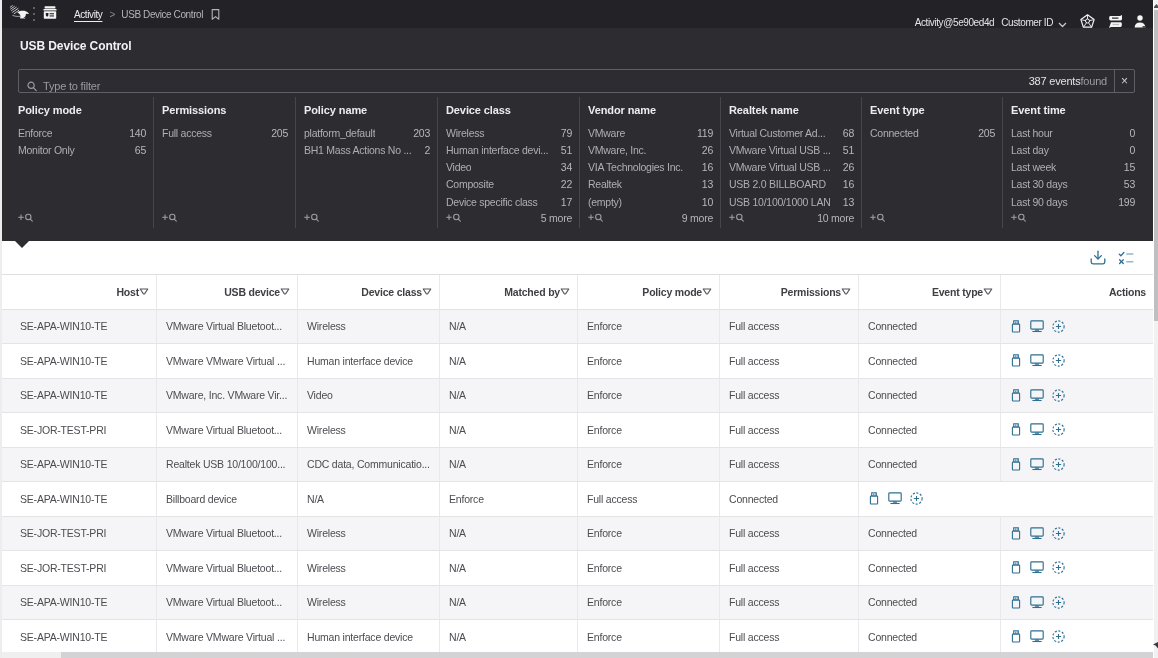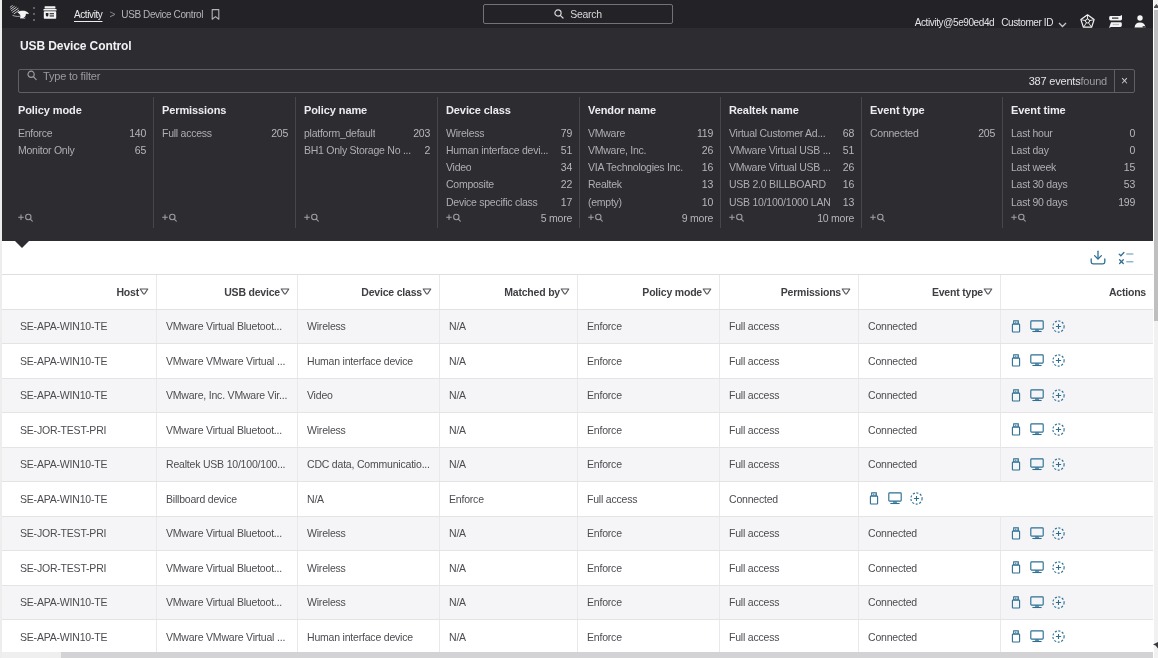--- a/index.html
+++ b/index.html
@@ -27,21 +27,21 @@
   #topright .chev { margin-left:5px; display:flex; }
   #topright .ticon { display:flex; }
   #icon-pentagon { margin-left:13px; }
   #icon-chat { margin-left:14px; }
   #icon-user { margin-left:11px; }
 
   
   #panel { position:absolute; left:2px; top:28px; width:1151px; height:213px; background:#2c2c31; z-index:10; }
   #page-title { position:absolute; left:18px; top:11px; font-size:12px; font-weight:bold; color:#f2f2f4; letter-spacing:-0.1px; }
   #filterbar { position:absolute; left:16px; top:40.5px; width:1117px; height:24px; border:1px solid #5f5f68; border-radius:2px; display:flex; align-items:stretch; }
-  #filterbar .fb-left { flex:1; display:flex; align-items:flex-start; padding-left:8px; gap:6px; }
+  #filterbar .fb-left { flex:1; display:flex; align-items:flex-end; padding-left:8px; gap:6px; }
   #filterbar input { flex:1; background:transparent; border:none; outline:none; color:#d8d8db; font-size:11px; letter-spacing:-0.2px; font-family:inherit; }
   #filterbar input::placeholder { color:#9b9ba1; opacity:1; }
   #filterbar .fb-count { display:flex; align-items:center; padding-right:7px; font-size:11px; letter-spacing:-0.2px; white-space:nowrap; }
   #filterbar .fb-count .n { color:#e3e3e6; }
   #filterbar .fb-count .s { color:#9b9ba1; }
   #filterbar .fb-close { width:20px; border-left:1px solid #5f5f68; display:flex; align-items:center; justify-content:center; color:#cfcfd3; font-size:12px; cursor:pointer; }
   #facets { position:absolute; left:8px; top:69px; width:1132px; height:131px; display:grid; grid-template-columns:143px 142px 142px 142px 141px 141px 141px auto; }
   .facet { position:relative; padding:0 7px 0 8px; }
   .facet + .facet { border-left:1px solid #46464c; }
   .facet h3 { padding-top:7px; font-size:11px; font-weight:bold; color:#ededf0; line-height:13px; letter-spacing:-0.1px; }
@@ -112,27 +112,20 @@
     </svg>
     <div id="breadcrumb">
       <span class="root">Activity</span>
       <span class="sep">&gt;</span>
       <span class="cur">USB Device Control</span>
       <span class="bm">
         <svg width="9" height="11" viewBox="0 0 9 11">
             <path d="M1.2 0.6 H7.8 V10.2 L4.5 7.6 L1.2 10.2 Z" fill="none" stroke="#b3b3b8" stroke-width="1.1" stroke-linejoin="round"></path>
           </svg>
       </span>
-    </div>
-    <div id="searchbox">
-      <svg width="10" height="10" viewBox="0 0 10 10">
-          <circle cx="4" cy="4" r="3.1" fill="none" stroke="#d8d8db" stroke-width="1.2"></circle>
-          <path d="M6.3 6.3 L9 9" stroke="#d8d8db" stroke-width="1.2" stroke-linecap="round"></path>
-        </svg>
-      <span>Search</span>
     </div>
     <div id="topright">
       <span class="acct">Activity@5e90ed4d</span>
       <span class="cust">Customer ID</span>
       <span class="chev">
         <svg width="9" height="6" viewBox="0 0 9 6">
             <path d="M1 1 L4.5 4.5 L8 1" fill="none" stroke="#c6c6ca" stroke-width="1.3"></path>
           </svg>
       </span>
       <span class="ticon" id="icon-pentagon">
@@ -237,21 +230,21 @@
         <div class="facet">
           <h3>Policy name</h3>
           <ul>
 
               <li>
                 <span class="lbl">platform_default</span>
                 <span class="cnt">203</span>
               </li>
 
               <li>
-                <span class="lbl">BH1 Only Storage No ...</span>
+                <span class="lbl">BH1 Mass Actions No ...</span>
                 <span class="cnt">2</span>
               </li>
 
           </ul>
           <div class="foot">
             <svg width="15" height="11" viewBox="0 0 15 11">
               <g stroke="#9b9ba0" stroke-width="1.1" fill="none">
                 <path d="M3 1.6 V7"></path>
                 <path d="M0.3 4.3 H5.7"></path>
                 <circle cx="10.3" cy="4" r="2.7"></circle>

